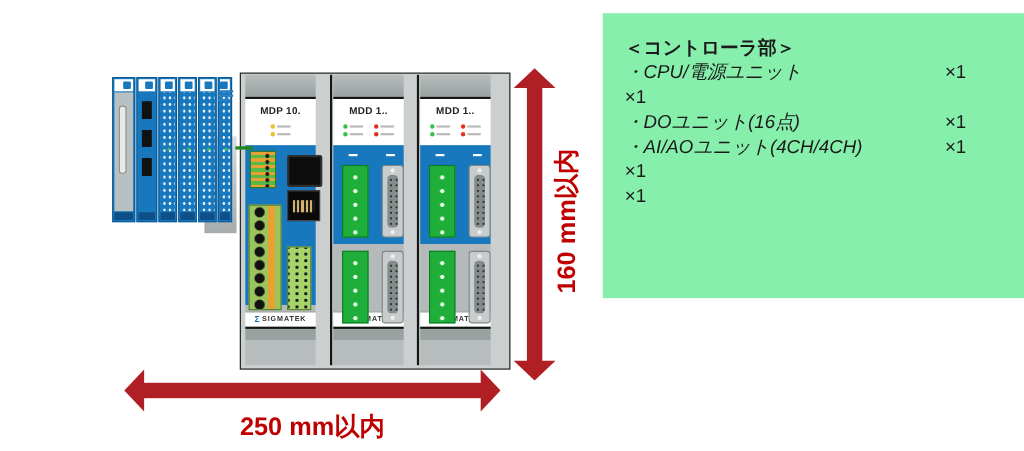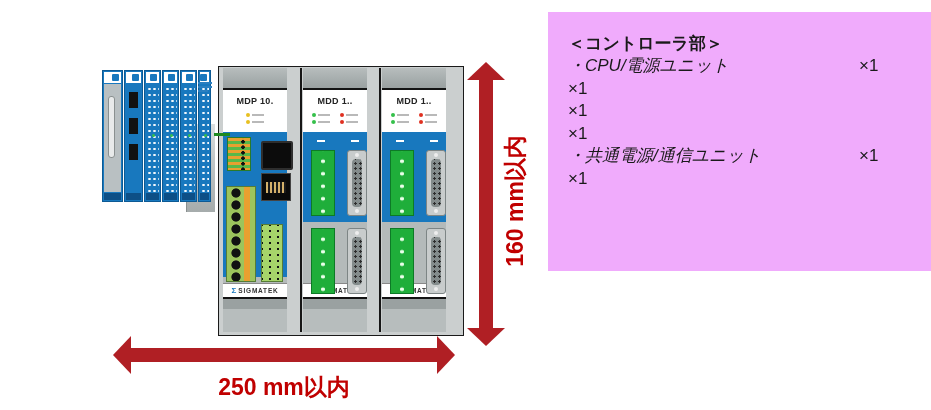--- a/index.html
+++ b/index.html
@@ -101,21 +101,21 @@
       border-top:19px solid transparent;border-bottom:19px solid transparent;border-right:18px solid #b01f24;}
   .h-arrow .head-r{position:absolute;right:0;top:-2px;width:0;height:0;
       border-top:19px solid transparent;border-bottom:19px solid transparent;border-left:18px solid #b01f24;}
   .width-label{position:absolute;left:113px;top:372px;width:342px;text-align:center;
       font-size:23px;font-weight:bold;color:#c00000;}
 
   
   .info-panel{position:absolute;left:548px;top:12px;width:383px;}
   .info-header{height:54px;background:#2e8c8c;display:flex;align-items:center;padding-left:13px;
       color:#fff;font-size:22px;font-weight:bold;letter-spacing:.5px;}
-  .info-body{background:#f0abfc;padding:20px 20px 16px 20px;min-height:223px;color:#1a1a1a;}
+  .info-body{background:#86efac;padding:20px 20px 16px 20px;min-height:223px;color:#1a1a1a;}
   .sec-heading{font-size:17px;font-weight:bold;line-height:23px;}
   .sec2 .sec-heading{margin-top:21px;}
   .item-row{display:flex;font-size:17px;line-height:22.5px;}
   .item-label{flex:1;font-style:italic;}
   .item-qty{width:52px;}
 </style>
 </head>
 <body>
 
 <div class="canvas">
@@ -303,29 +303,30 @@
       <div class="sec sec1">
         <div class="sec-heading">＜コントローラ部＞</div>
         <div class="item-row">
           <span class="item-label">・CPU/電源ユニット</span>
           <span class="item-qty">×1</span>
         </div>
         <div class="item-row">
           <span class="item-qty">×1</span>
         </div>
         <div class="item-row">
-          <span class="item-qty">×1</span>
-        </div>
-        <div class="item-row">
+          <span class="item-label">・DOユニット(16点)</span>
+          <span class="item-qty">×1</span>
+        </div>
+        <div class="item-row">
+          <span class="item-label">・AI/AOユニット(4CH/4CH)</span>
           <span class="item-qty">×1</span>
         </div>
       </div>
       <div class="sec sec2">
         <div class="item-row">
-          <span class="item-label">・共通電源/通信ユニット</span>
           <span class="item-qty">×1</span>
         </div>
         <div class="item-row">
           <span class="item-qty">×1</span>
         </div>
       </div>
     </div>
   </div>
 
 </div>

